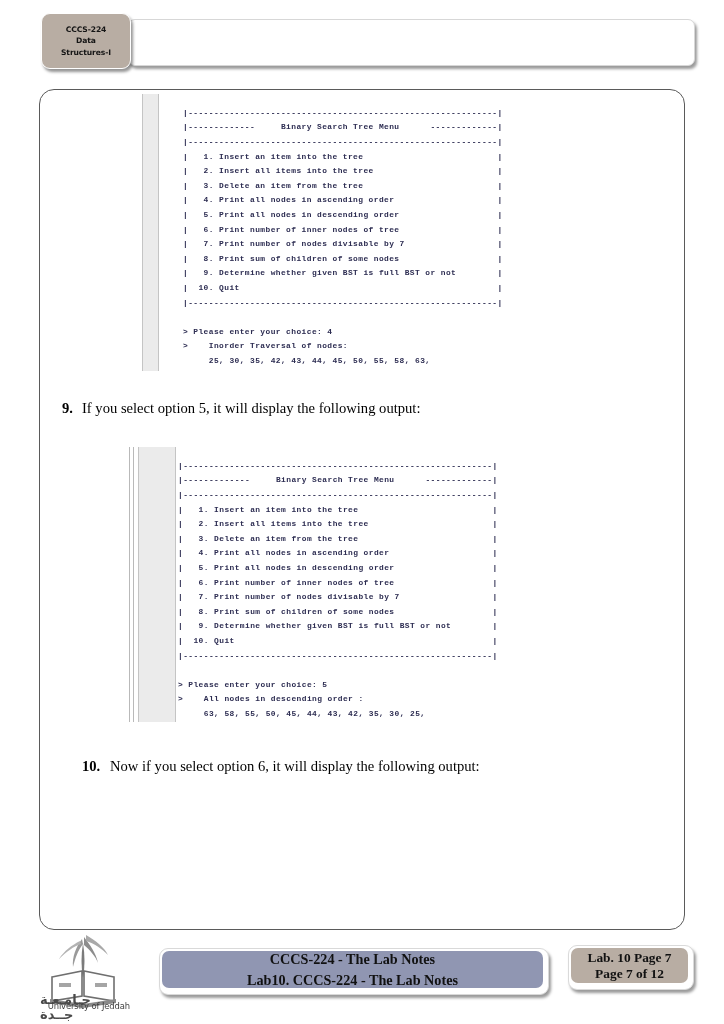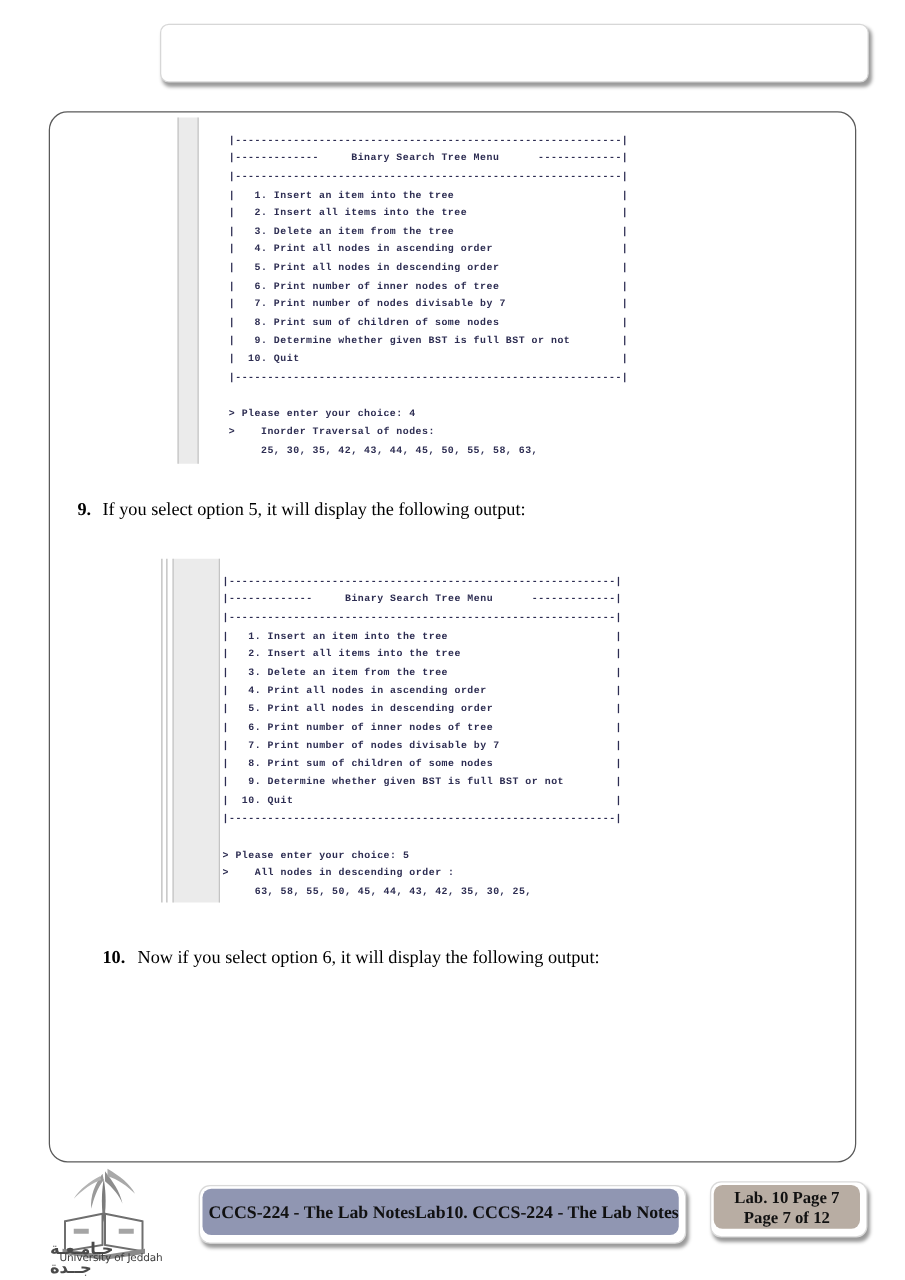--- a/index.html
+++ b/index.html
@@ -178,23 +178,23 @@
     border-radius: 9px;
     box-shadow: 2px 3px 3px rgba(0,0,0,0.40);
   }
   .labnotes-inner {
     position: absolute;
     left: 162px; top: 951px;
     width: 381px; height: 37px;
     background: #9096b2;
     border-radius: 7px;
     display: flex;
-    flex-direction: row;
+    flex-direction: column;
     align-items: center;
-    justify-content: flex-end;
+    justify-content: space-between;
   }
   .labnotes-inner span {
     display: block;
     font-family: "Liberation Serif", serif;
     font-size: 14.2px;
     font-weight: bold;
     color: #111111;
     line-height: 16px;
   }
 
@@ -225,20 +225,25 @@
     font-weight: bold;
     color: #111111;
     line-height: 16px;
   }
 </style>
 </head>
 <body>
 
 <div class="header-zone">
 
+  <div class="course-badge">
+    <span>CCCS-224</span>
+    <span>Data</span>
+    <span>Structures-I</span>
+  </div>
 
   <div class="title-bar-outer"></div>
 
 </div>
 
 <div class="page-frame"></div>
 
 <div class="gutter" id="block1-gutter"></div>
 <pre class="code-block" id="block1-code">|------------------------------------------------------------|
 |-------------     Binary Search Tree Menu      -------------|

